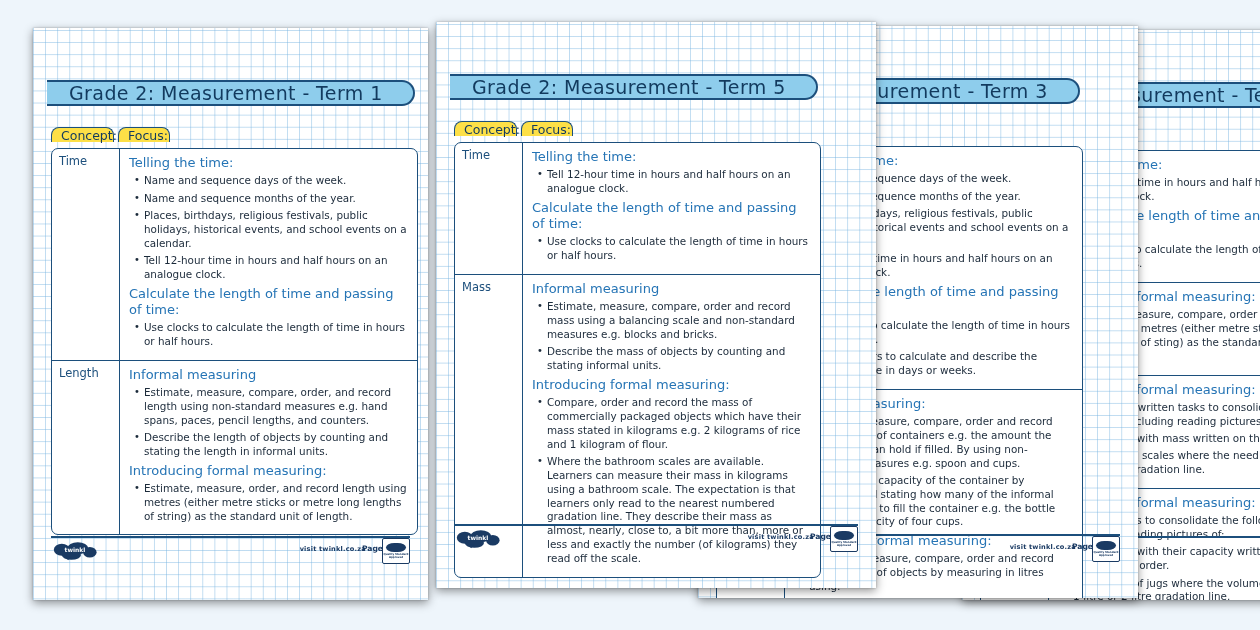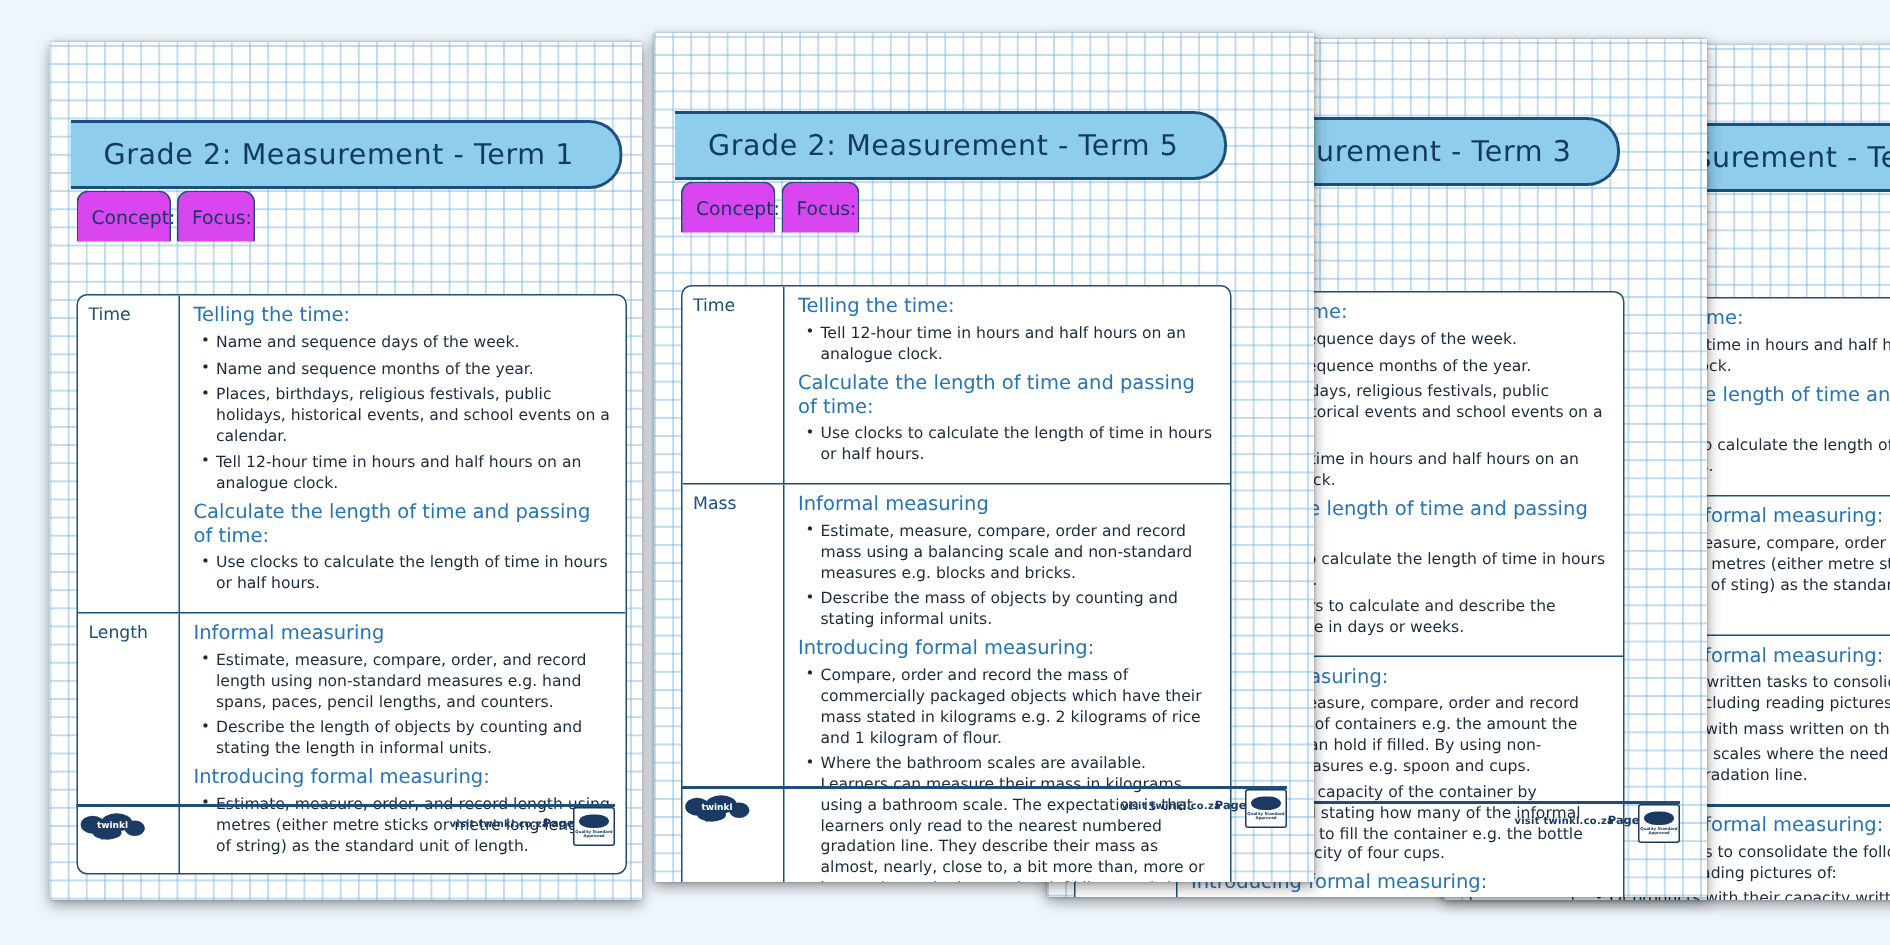--- a/index.html
+++ b/index.html
@@ -27,66 +27,65 @@
     background-size:12.1px 12.1px;
     background-position:0 2px;
   }
   .page-inner{position:absolute;inset:0;}
 
   
   .title-pill{
     position:absolute;
     left:14px;
     top:52px;
-    height:46px;
+    height:26px;
     background:#8ecdec;
     border:2px solid #1c4f7c;
     border-top-right-radius:22px;
     border-bottom-right-radius:22px;
     border-left:none;
     display:flex;align-items:center;
     box-sizing:border-box;
     padding-left:22px;padding-right:30px;
   }
   .title-pill .t{
     font-size:19px;
     color:#123a5e;
     white-space:nowrap;
     letter-spacing:0.4px;
     font-family:"DejaVu Sans", sans-serif;
   }
 
   
   .tabs{position:absolute;left:18px;top:99px;display:flex;gap:4px;z-index:4;}
   .tab{
-    background:#d946ef;
+    background:#fde047;
     border:1.6px solid #1c4f7c;
     border-bottom:none;
     border-top-left-radius:8px;border-top-right-radius:8px;
-    height:34px;box-sizing:border-box;
+    height:15px;box-sizing:border-box;
     padding:0 9px;
     display:flex;align-items:center;
     font-size:12.5px;color:#123a5e;
     font-family:"DejaVu Sans", sans-serif;
     white-space:nowrap;
   }
   .tab.concept{width:63px;}
   .tab.focus{width:52px;}
 
   
   .tbl{
     position:absolute;
     left:18px;top:120px;
     width:367px;
     border:1.6px solid #1c4f7c;
     border-radius:7px;
     background:#fff;
     box-sizing:border-box;
     overflow:hidden;
-    margin-top:48px;
   }
   .trow{display:flex;border-bottom:1.6px solid #1c4f7c;}
   .trow:last-child{border-bottom:none;}
   .cconcept{
     width:68px;flex:0 0 68px;
     border-right:1.6px solid #1c4f7c;
     padding:5px 0 5px 7px;
     box-sizing:border-box;
     font-size:11.5px;color:#1c4f7c;
     font-family:"DejaVu Sans", sans-serif;

